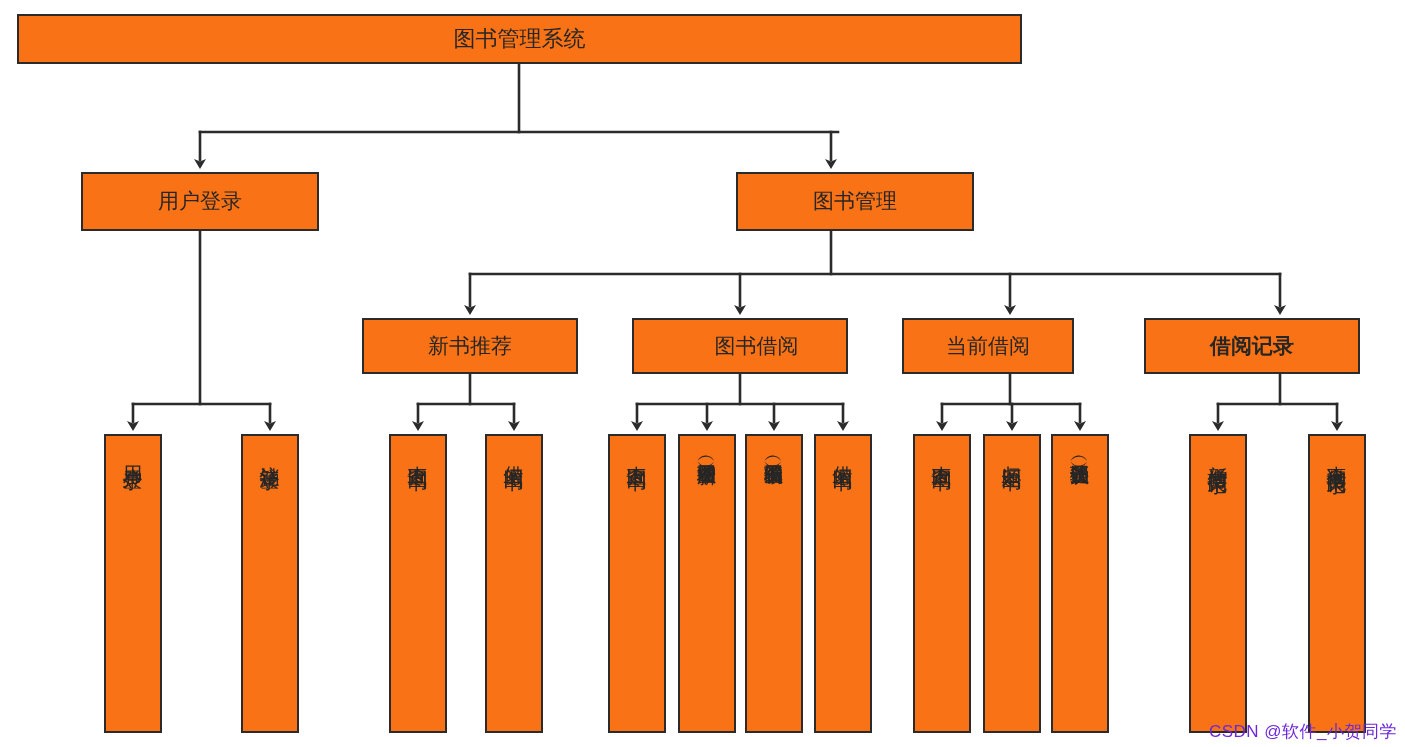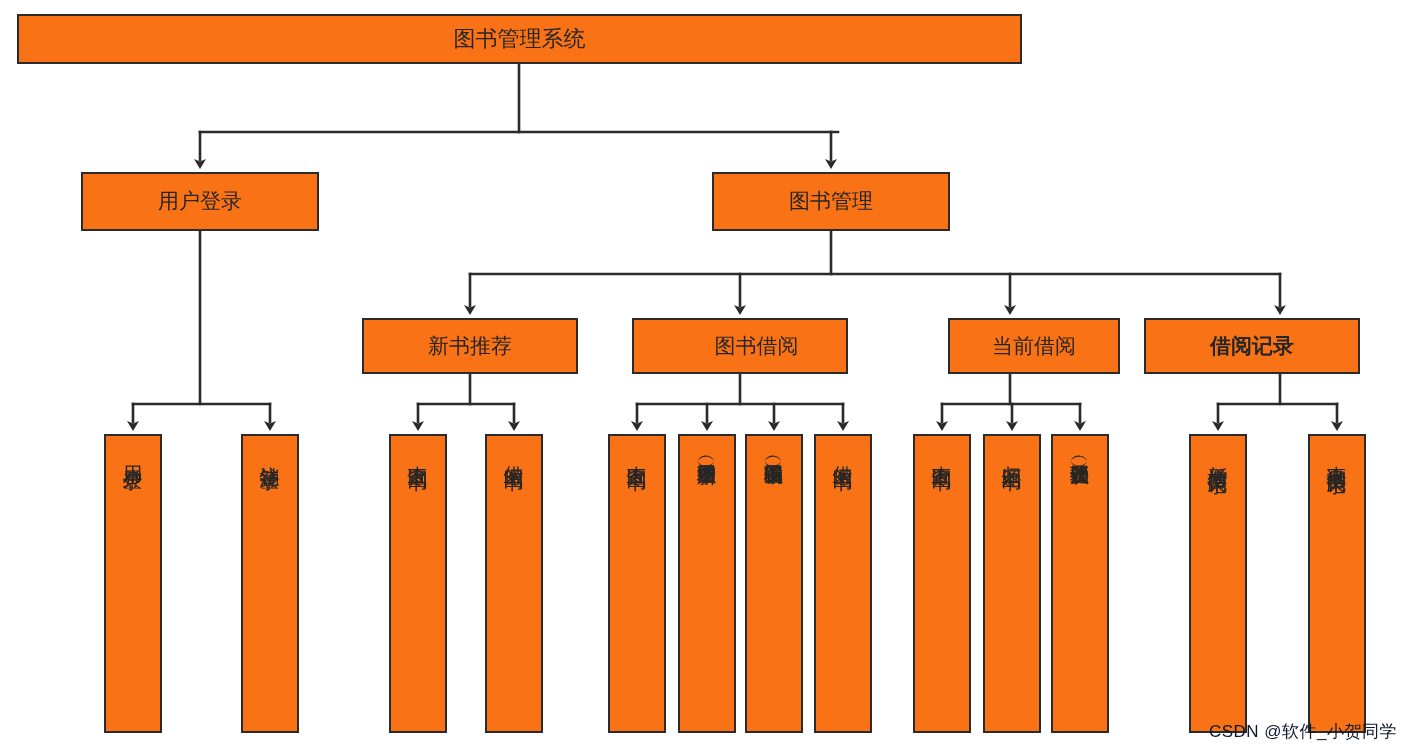--- a/index.html
+++ b/index.html
@@ -49,21 +49,21 @@
     letter-spacing:2px;
     line-height:1;
     white-space:nowrap;
   }
   .v.tight .lbl{font-size:19px;letter-spacing:0px;}
 
   .watermark{
     position:absolute;
     right:8px;bottom:4px;
     font-size:17px;
-    color:#0f172a;
+    color:#6d28d9;
     letter-spacing:.5px;
     z-index:3;
     white-space:nowrap;
   }
 </style>
 </head>
 <body>
 
 <div id="canvas">
 
@@ -117,31 +117,31 @@
     </g>
   </svg>
 
   <div class="node h" id="n-root" style="left: 17px; top: 14px; width: 1005px; height: 50px;">
     <span class="lbl">图书管理系统</span>
   </div>
 
   <div class="node h" id="n-l2-0" style="left: 81px; top: 172px; width: 238px; height: 59px;">
     <span class="lbl">用户登录</span>
   </div>
-  <div class="node h" id="n-l2-1" style="left: 712px; top: 172px; width: 238px; height: 59px; font-family: Liberation Serif, serif;">
+  <div class="node h" id="n-l2-1" style="left: 736px; top: 172px; width: 238px; height: 59px; font-family: Liberation Serif, serif;">
     <span class="lbl">图书管理</span>
   </div>
 
   <div class="node h" id="n-l3-0" style="left: 362px; top: 318px; width: 216px; height: 56px;">
     <span class="lbl">新书推荐</span>
   </div>
   <div class="node h" id="n-l3-1" style="left: 632px; top: 318px; width: 216px; height: 56px; padding-left: 33px;">
     <span class="lbl">图书借阅</span>
   </div>
-  <div class="node h" id="n-l3-2" style="left: 948px; top: 318px; width: 172px; height: 56px;">
+  <div class="node h" id="n-l3-2" style="left: 902px; top: 318px; width: 172px; height: 56px;">
     <span class="lbl">当前借阅</span>
   </div>
   <div class="node h" id="n-l3-3" style="left: 1144px; top: 318px; width: 216px; height: 56px; font-weight: bold;">
     <span class="lbl">借阅记录</span>
   </div>
 
   <div class="node v" id="n-lf-0" style="left: 104px; top: 434px; width: 58px; height: 299px;">
     <span class="lbl">用户登录</span>
   </div>
   <div class="node v" id="n-lf-1" style="left: 241px; top: 434px; width: 58px; height: 299px;">

